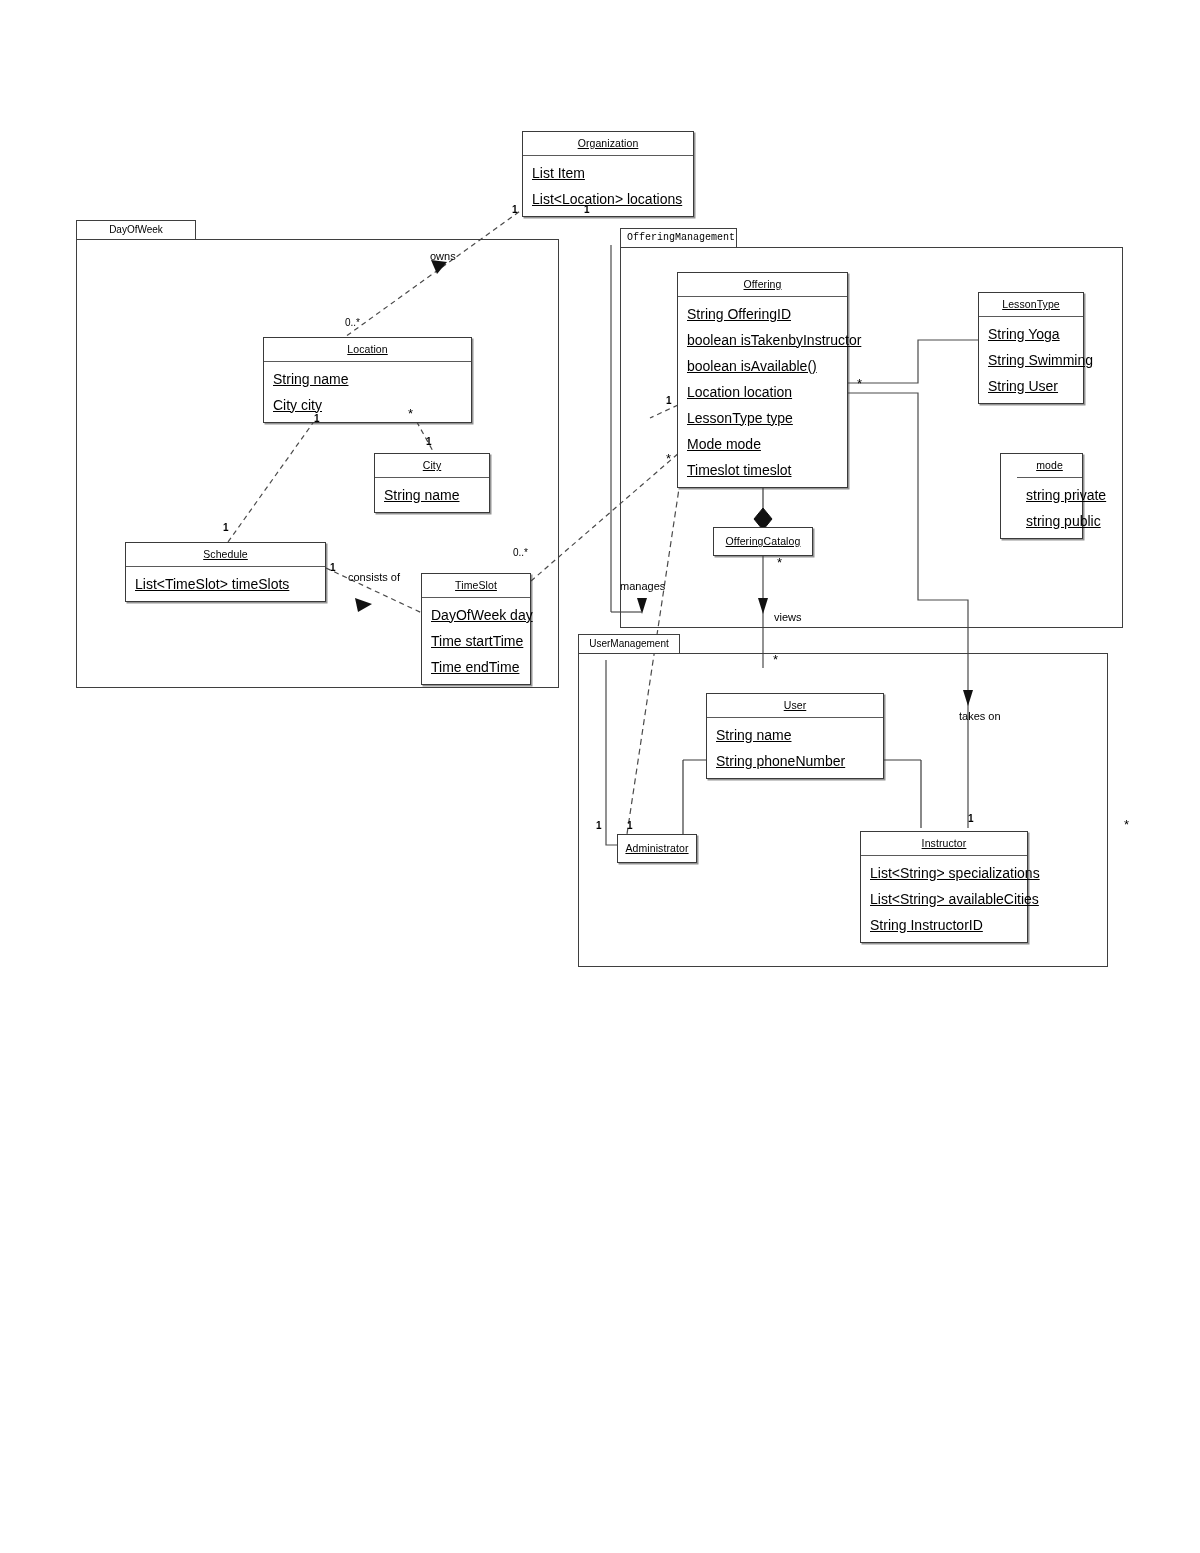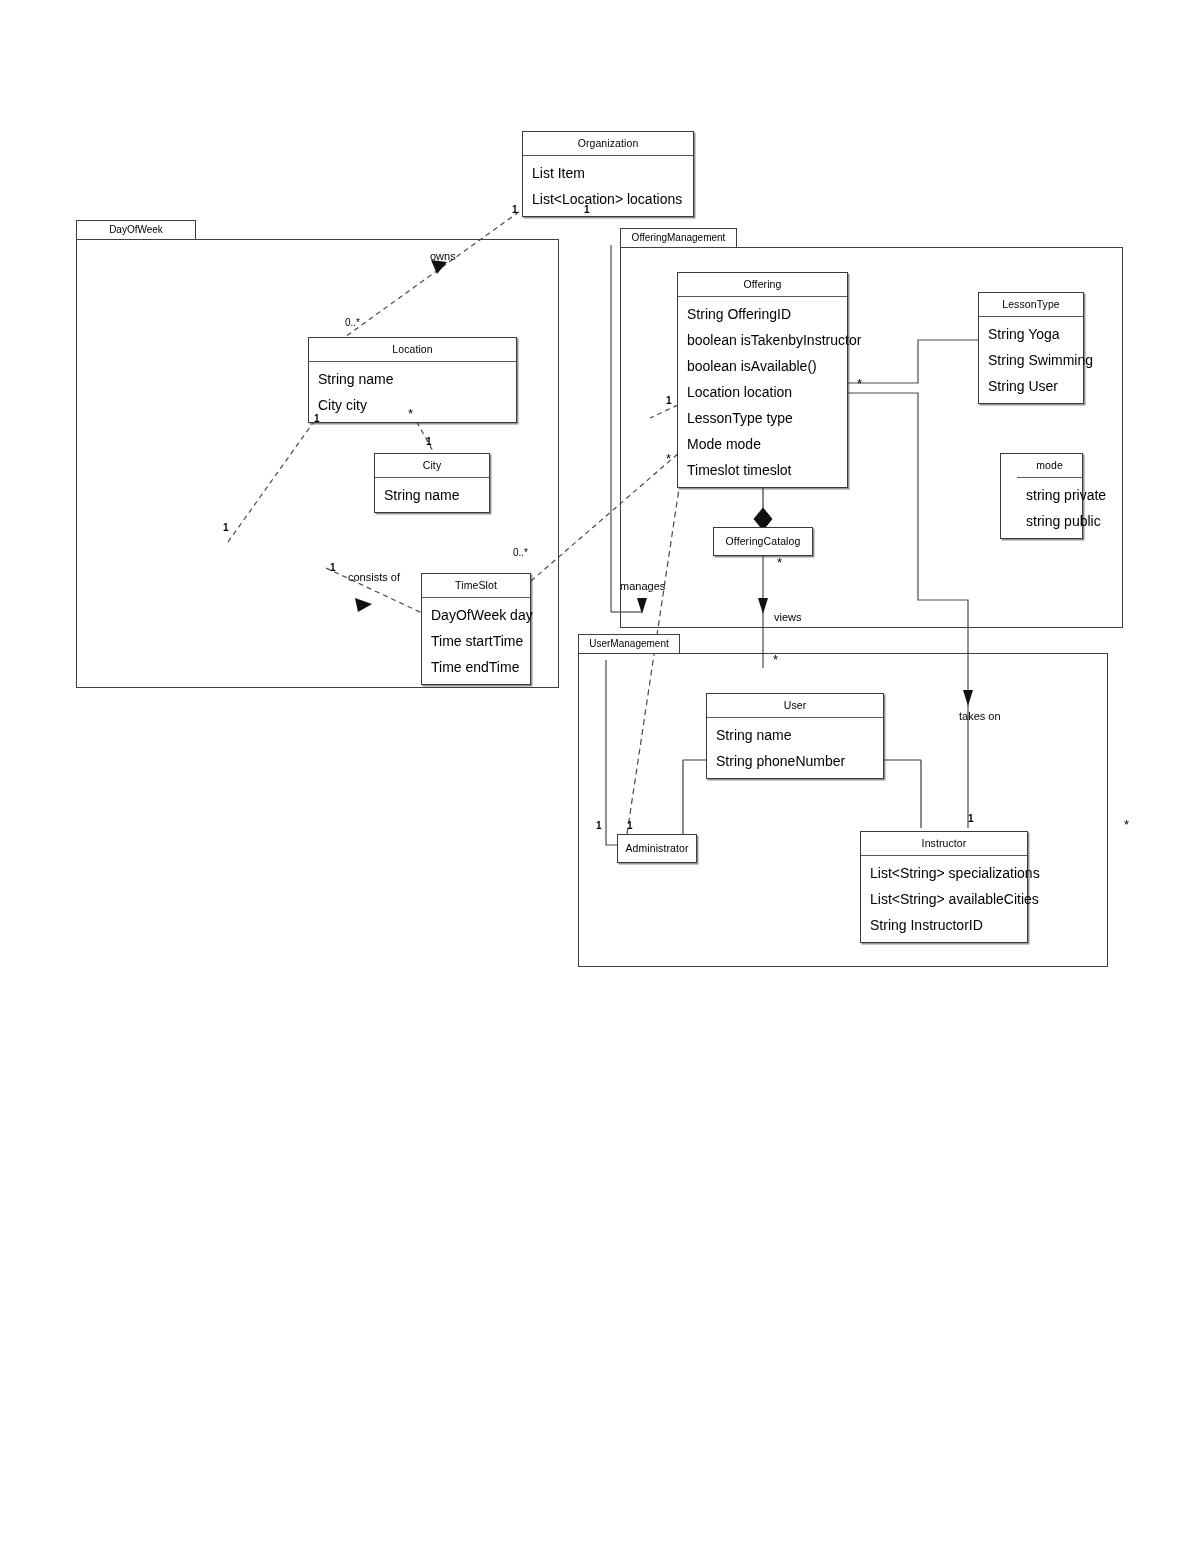--- a/index.html
+++ b/index.html
@@ -27,20 +27,21 @@
     pointer-events: none;
   }
 
   
   .uml-class {
     position: absolute;
     box-sizing: border-box;
     background: #ffffff;
     border: 1.4px solid #3a3a3a;
     box-shadow: 1.5px 1.5px 0 rgba(60,60,60,0.55);
+    text-decoration: underline;
   }
   .uml-class .cls-title {
     text-align: center;
     font-size: 10.5px;
     line-height: 1;
     padding: 6px 4px 6px 4px;
     border-bottom: 1.2px solid #5a5a5a;
     letter-spacing: 0.1px;
     white-space: nowrap;
   }
@@ -172,56 +173,62 @@
   </svg>
 
   <div class="uml-package" style="left:76px; top:220px; width:483px; height:468px;">
     <div class="pkg-tab" style="width:120px;">
       <span>DayOfWeek</span>
     </div>
     <div class="pkg-body" style="top:19px; width:483px; height:449px;"></div>
   </div>
 
   <div class="uml-package" style="left:620px; top:228px; width:503px; height:400px;">
-    <div class="pkg-tab" style="width:117px;">
+    <div class="pkg-tab" style="width:117px;font-family:Liberation Mono, monospace;">
       <span>OfferingManagement</span>
     </div>
     <div class="pkg-body" style="top:19px; width:503px; height:381px;"></div>
   </div>
 
   <div class="uml-package" style="left:578px; top:634px; width:530px; height:333px;">
     <div class="pkg-tab" style="width:102px;">
       <span>UserManagement</span>
     </div>
     <div class="pkg-body" style="top:19px; width:530px; height:314px;"></div>
   </div>
 
   <div class="uml-class" style="left:522px; top:131px; width:172px;">
     <div class="cls-title">Organization</div>
     <div class="cls-attrs">
       <div class="attr">List Item</div>
       <div class="attr">List&lt;Location&gt; locations</div>
     </div>
   </div>
 
-  <div class="uml-class" style="left:263px; top:337px; width:209px;margin-left:45px;">
+  <div class="uml-class" style="left:263px; top:337px; width:209px;">
     <div class="cls-title">Location</div>
     <div class="cls-attrs">
       <div class="attr">String name</div>
       <div class="attr">City city</div>
     </div>
   </div>
 
   <div class="uml-class" style="left:374px; top:453px; width:116px;">
     <div class="cls-title">City</div>
     <div class="cls-attrs">
       <div class="attr">String name</div>
     </div>
   </div>
 
+  <div class="uml-class" style="left:125px; top:542px; width:201px;">
+    <div class="cls-title">Schedule</div>
+    <div class="cls-attrs">
+      <div class="attr">List&lt;TimeSlot&gt; timeSlots</div>
+    </div>
+  </div>
 
   <div class="uml-class" style="left:421px; top:573px; width:110px;">
     <div class="cls-title">TimeSlot</div>
     <div class="cls-attrs">
       <div class="attr">DayOfWeek day</div>
       <div class="attr">Time startTime</div>
       <div class="attr">Time endTime</div>
     </div>
   </div>
 

